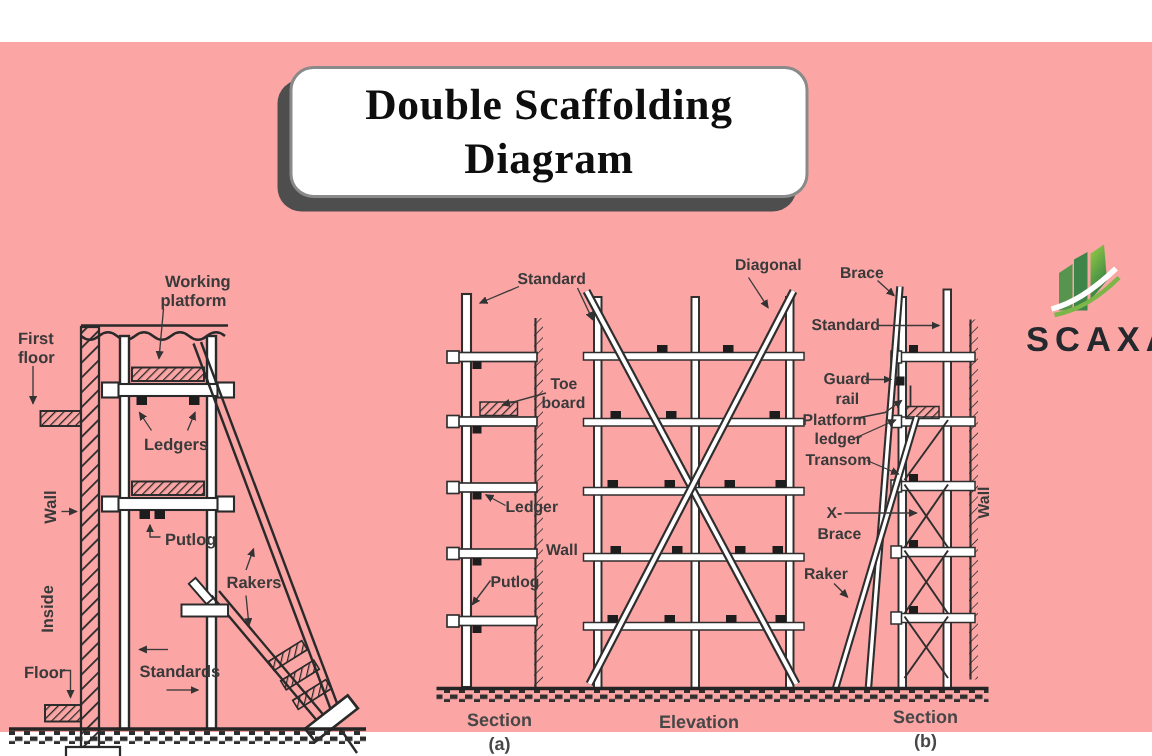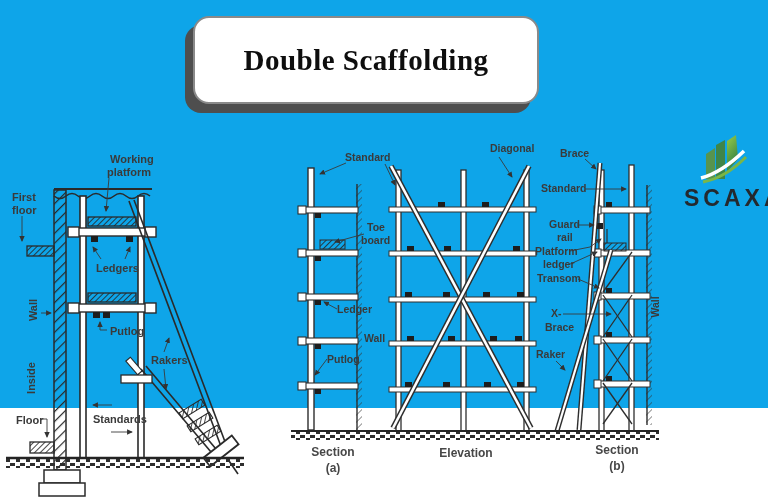--- a/index.html
+++ b/index.html
@@ -1,18 +1,18 @@
 <!DOCTYPE html>
 <html><head>
 <meta charset="utf-8">
 <style>
   html,body{margin:0;padding:0;}
   body{width:768px;height:504px;background:#ffffff;position:relative;overflow:hidden;
        font-family:"Liberation Sans", sans-serif;}
-  .stage{position:absolute;inset:0;width:768px;height:408px;background:#0ea5e9;}
+  .stage{position:absolute;inset:0;width:768px;height:460px;background:#fca5a5;margin-top:28px;}
 
   
   .title-box{
     position:absolute;left:193px;top:16px;width:342px;height:84px;
     background:#fff;border:2px solid #8a8a8a;border-radius:16px;
     box-shadow:-8px 9px 0 0 #4e4e4e;
     display:flex;flex-direction:column;align-items:center;justify-content:center;
   }
   .title-line{
     font-family:"Liberation Serif", serif;font-weight:bold;color:#0e0e0e;
@@ -57,20 +57,21 @@
       </marker>
       <linearGradient id="leafg" x1="0" y1="0" x2="0.4" y2="1">
         <stop offset="0" stop-color="#9ace45"></stop>
         <stop offset="1" stop-color="#2e7d46"></stop>
       </linearGradient>
     </defs>
   </svg>
 
   <div class="title-box">
     <div class="title-line">Double Scaffolding</div>
+    <div class="title-line">Diagram</div>
   </div>
 
   <div class="logo">
     <svg class="logo-icon" width="50" height="52" viewBox="0 0 50 52">
       <polygon points="7,22 16,16 16,47 7,47" fill="#57944e"></polygon>
       <polygon points="17,13 26,8 26,47 17,47" fill="#3f8549"></polygon>
       <polygon points="28,9 37,3 39,27 28,40" fill="url(#leafg)"></polygon>
       <path d="M2,46 Q22,41 45,19" stroke="#ffffff" stroke-width="3.6" fill="none"></path>
       <path d="M4,50 Q26,46 47,25" stroke="#7ab648" stroke-width="3" fill="none"></path>
     </svg>

